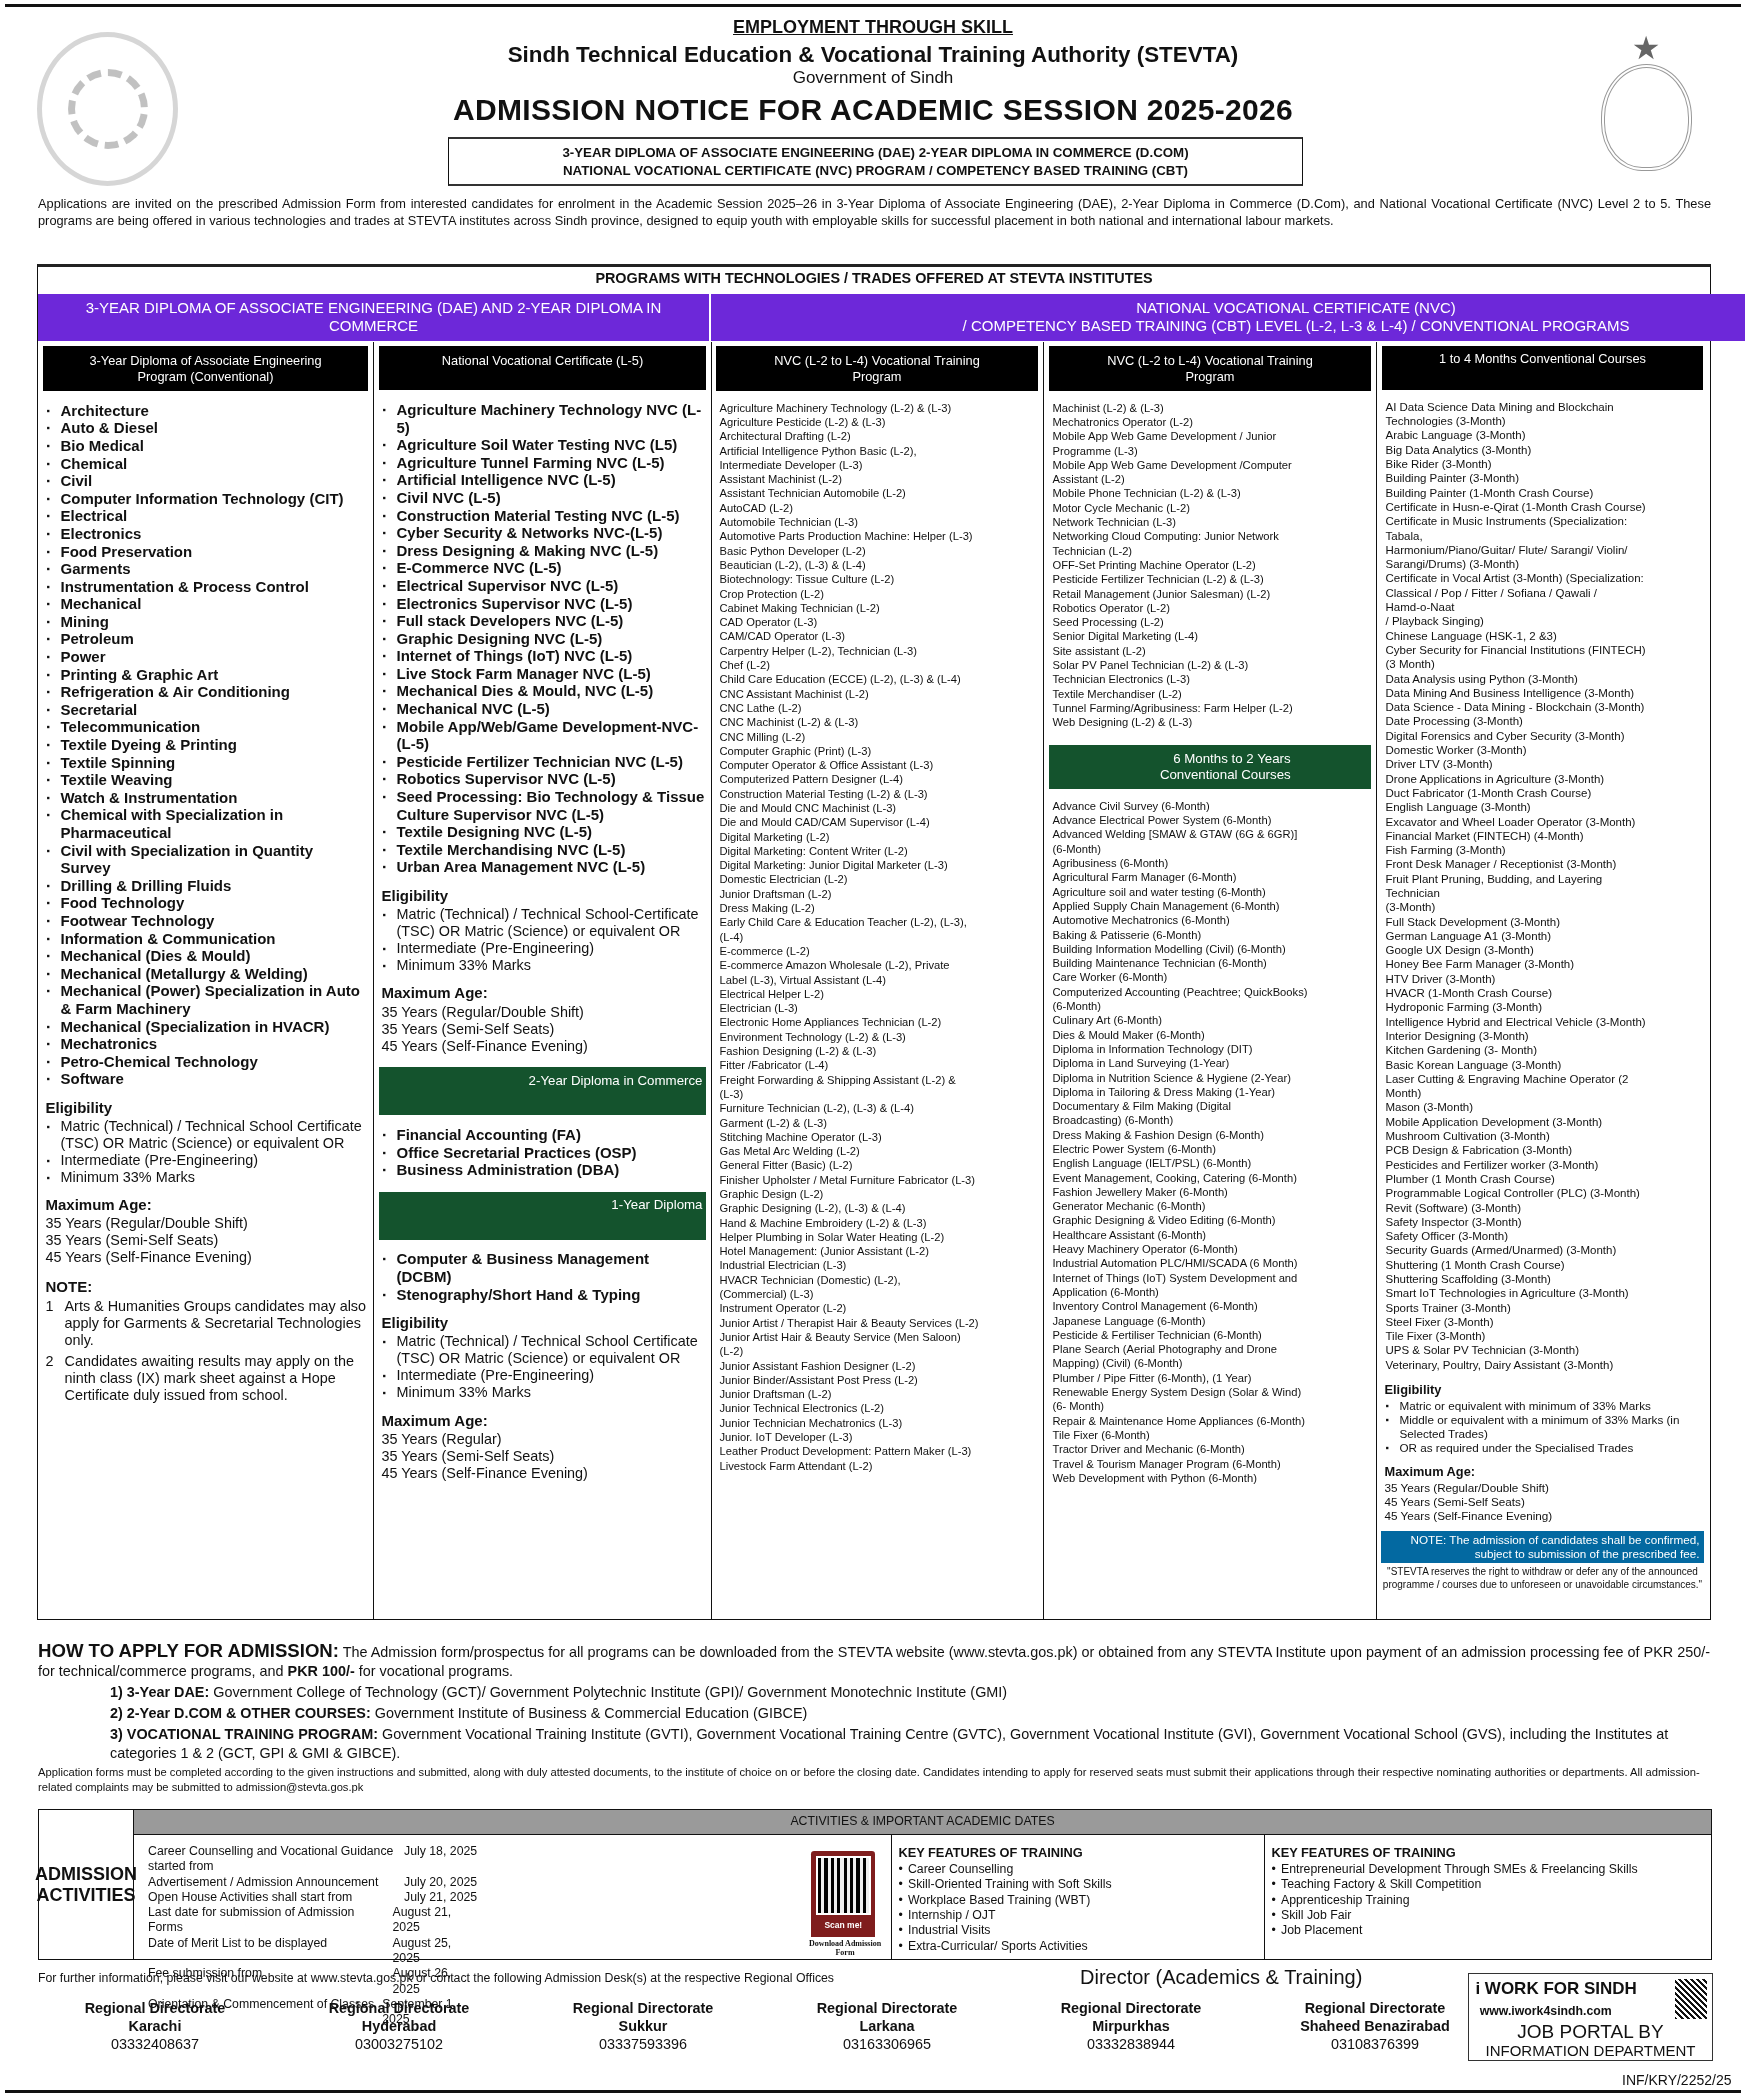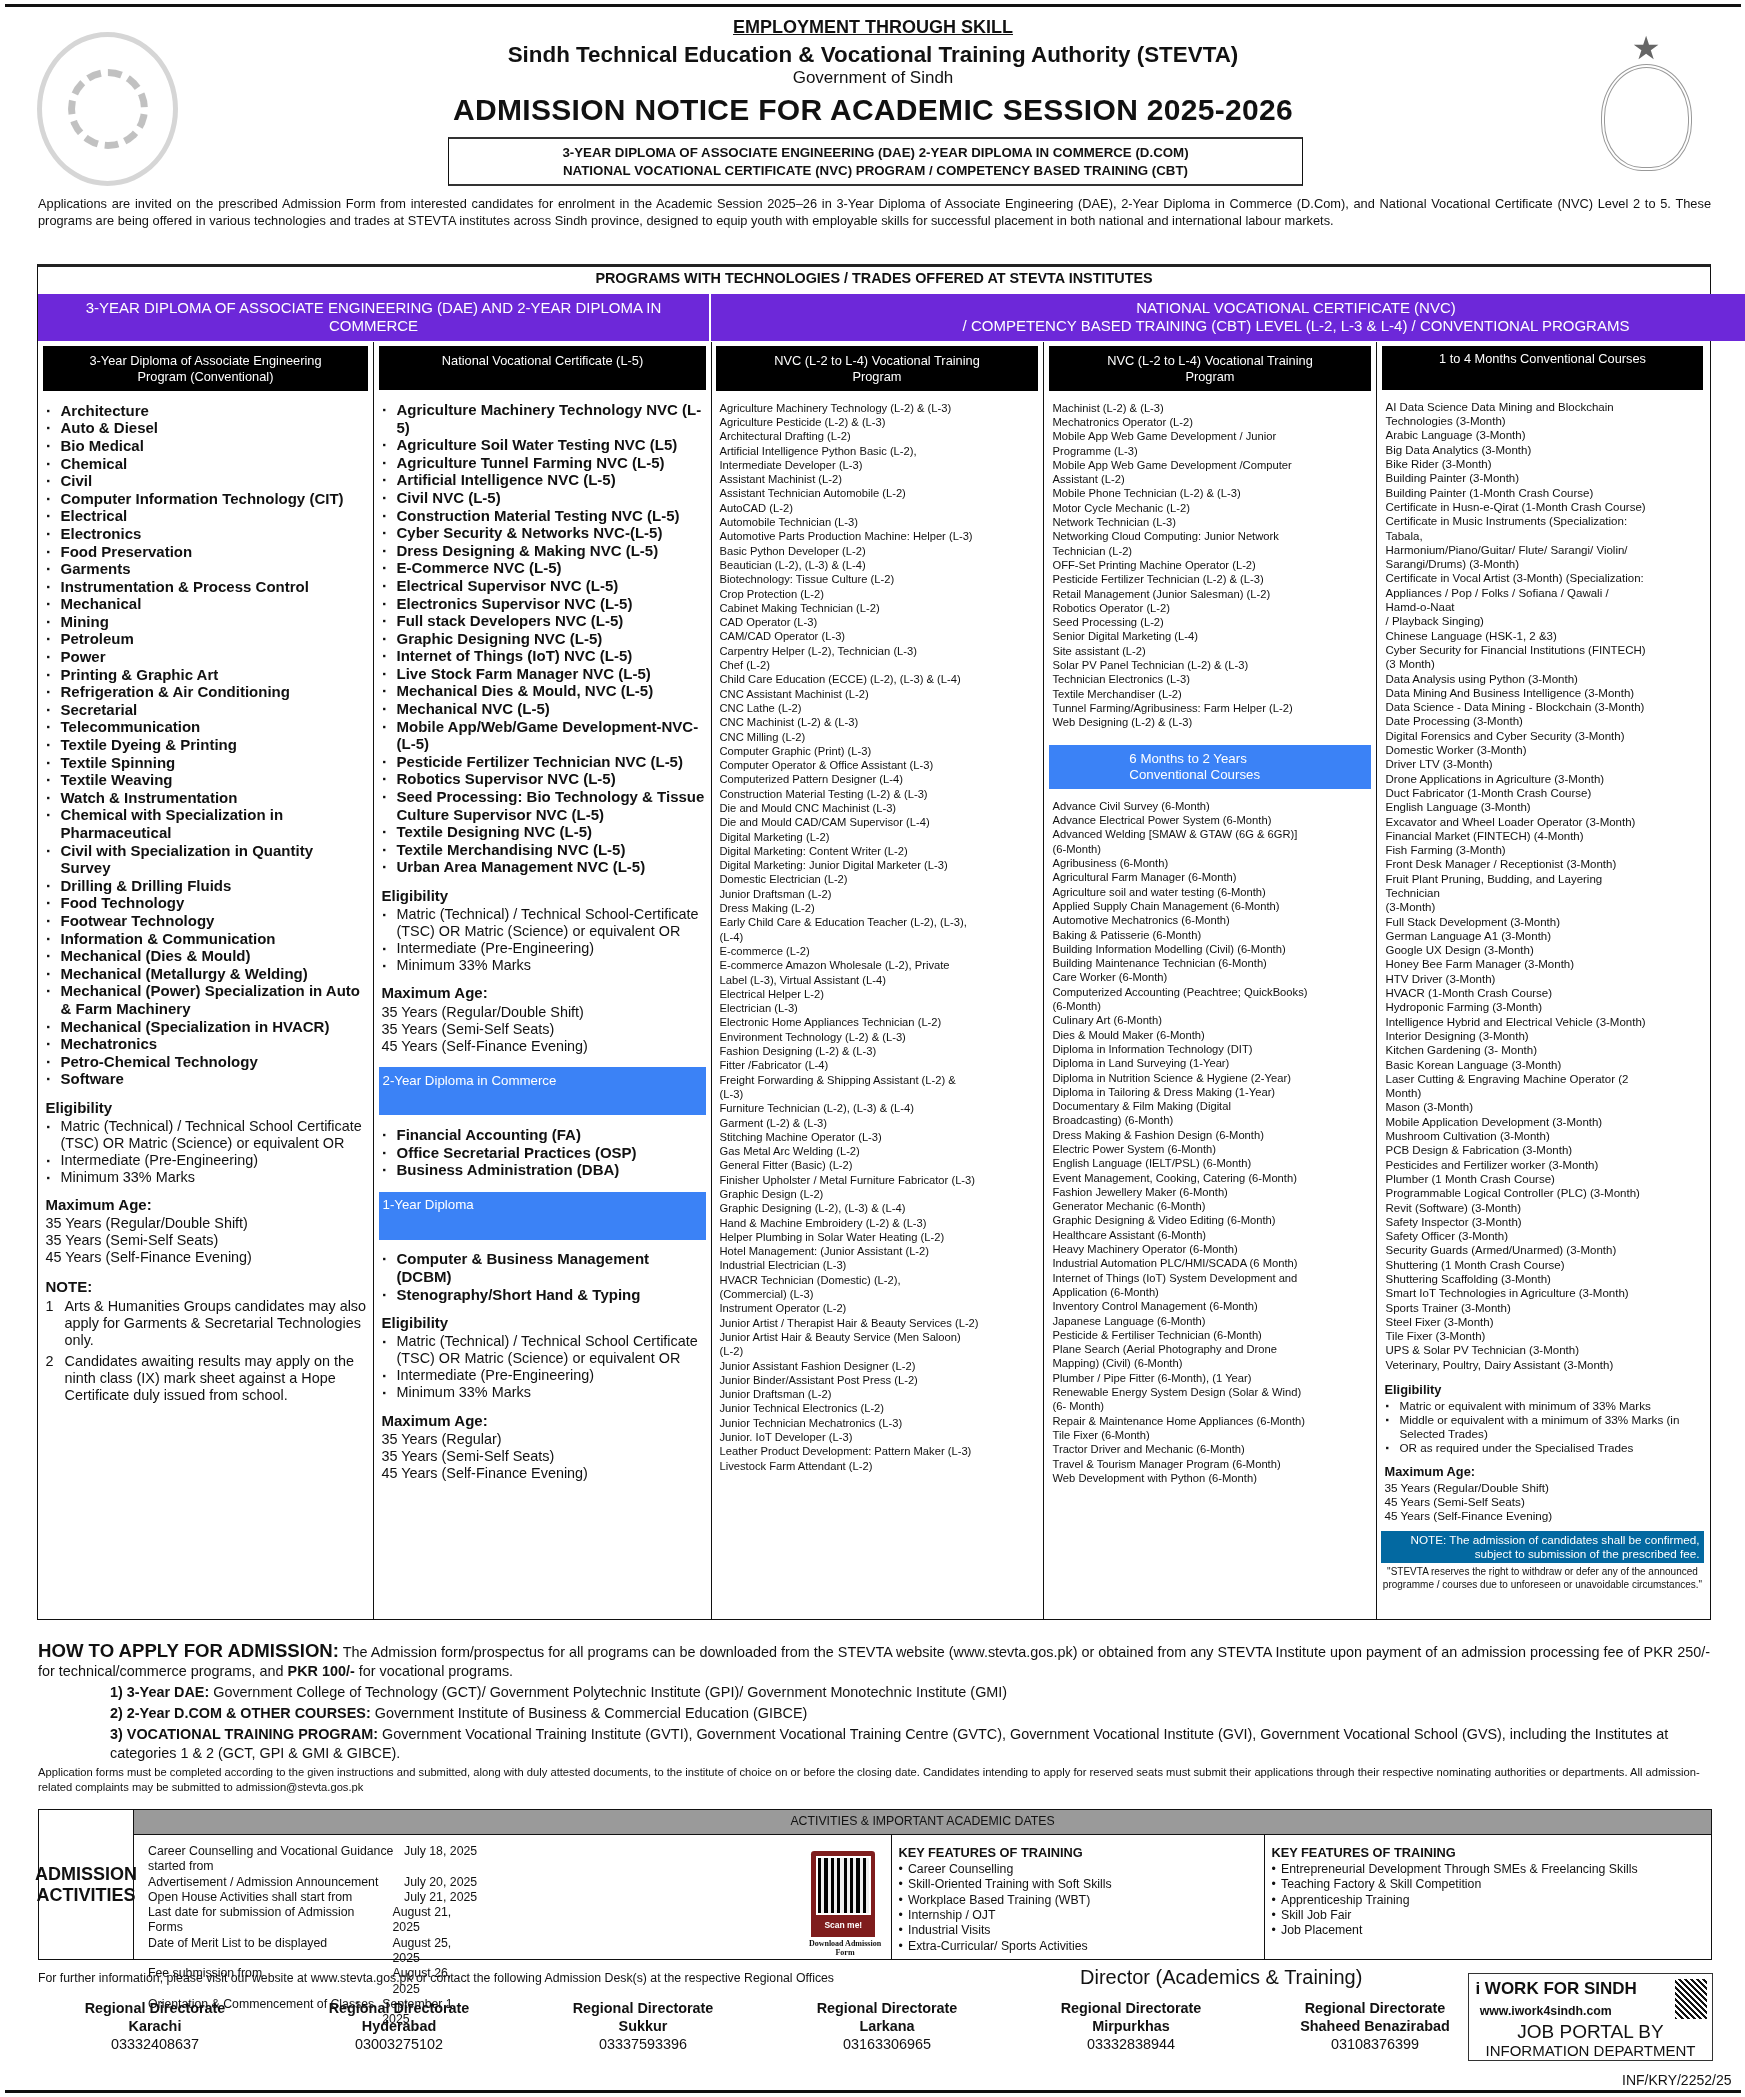--- a/index.html
+++ b/index.html
@@ -38,21 +38,21 @@
   .c12 li{font-weight:bold;font-size:15px;line-height:17.6px}
   .plain{padding:9.6px 6.4px 0 8.5px}
   .plain div{font-size:11.2px;line-height:14.3px}
   .sub-h{font-weight:bold;font-size:15px;margin:10.7px 0 2.1px 7.5px}
   .elig li{font-weight:normal !important;font-size:14.4px !important;line-height:17px !important}
   .age{font-size:14.4px;line-height:17px;padding-left:7.5px}
   .note-h{font-weight:bold;font-size:15px;margin:11.7px 0 3.2px 7.5px}
   .notes{padding-left:7.5px;font-size:14.4px;line-height:17px}
   .notes .n{display:flex;margin-bottom:3.2px}
   .notes .n span:first-child{width:19px;flex:none}
-  .midhead{margin:12.8px 5.3px 0 5.3px;background:#3b82f6;color:#fff;text-align:left;font-size:13.3px;line-height:16px;padding:5.3px 3.2px;min-height:48px}
+  .midhead{margin:12.8px 5.3px 0 5.3px;background:#14532d;color:#fff;text-align:right;font-size:13.3px;line-height:16px;padding:5.3px 3.2px;min-height:48px}
   .c5 .plain div{font-size:11.5px;line-height:14.3px}
   .c5 .sub-h{font-size:12.8px;margin-top:9.6px}
   .c5 .elig li{font-size:11.7px !important;line-height:14px !important}
   .c5 .age{font-size:11.7px;line-height:14px}
   .notebox{margin:7.5px 4.3px 0 4.3px;background:#0369a1;color:#fff;text-align:right;font-size:11.7px;line-height:14px;padding:2.1px 4.3px}
   .reserve{text-align:center;font-size:10px;line-height:12.8px;padding:3.2px 4.3px 0}
 
   
   .apply{position:absolute;left:38px;right:32px;top:1641px;font-size:14.4px;line-height:19px}
   .apply .lead{font-weight:bold;font-size:18.6px}
@@ -426,21 +426,21 @@
           <div>Big Data Analytics (3-Month)</div>
           <div>Bike Rider (3-Month)</div>
           <div>Building Painter (3-Month)</div>
           <div>Building Painter (1-Month Crash Course)</div>
           <div>Certificate in Husn-e-Qirat (1-Month Crash Course)</div>
           <div>Certificate in Music Instruments (Specialization:</div>
           <div>Tabala,</div>
           <div>Harmonium/Piano/Guitar/ Flute/ Sarangi/ Violin/</div>
           <div>Sarangi/Drums) (3-Month)</div>
           <div>Certificate in Vocal Artist (3-Month) (Specialization:</div>
-          <div>Appliances / Pop / Folks / Sofiana / Qawali /</div>
+          <div>Classical / Pop / Fitter / Sofiana / Qawali /</div>
           <div>Hamd-o-Naat</div>
           <div>/ Playback Singing)</div>
           <div>Chinese Language (HSK-1, 2 &amp;3)</div>
           <div>Cyber Security for Financial Institutions (FINTECH)</div>
           <div>(3 Month)</div>
           <div>Data Analysis using Python (3-Month)</div>
           <div>Data Mining And Business Intelligence (3-Month)</div>
           <div>Data Science - Data Mining - Blockchain (3-Month)</div>
           <div>Date Processing (3-Month)</div>
           <div>Digital Forensics and Cyber Security (3-Month)</div>

